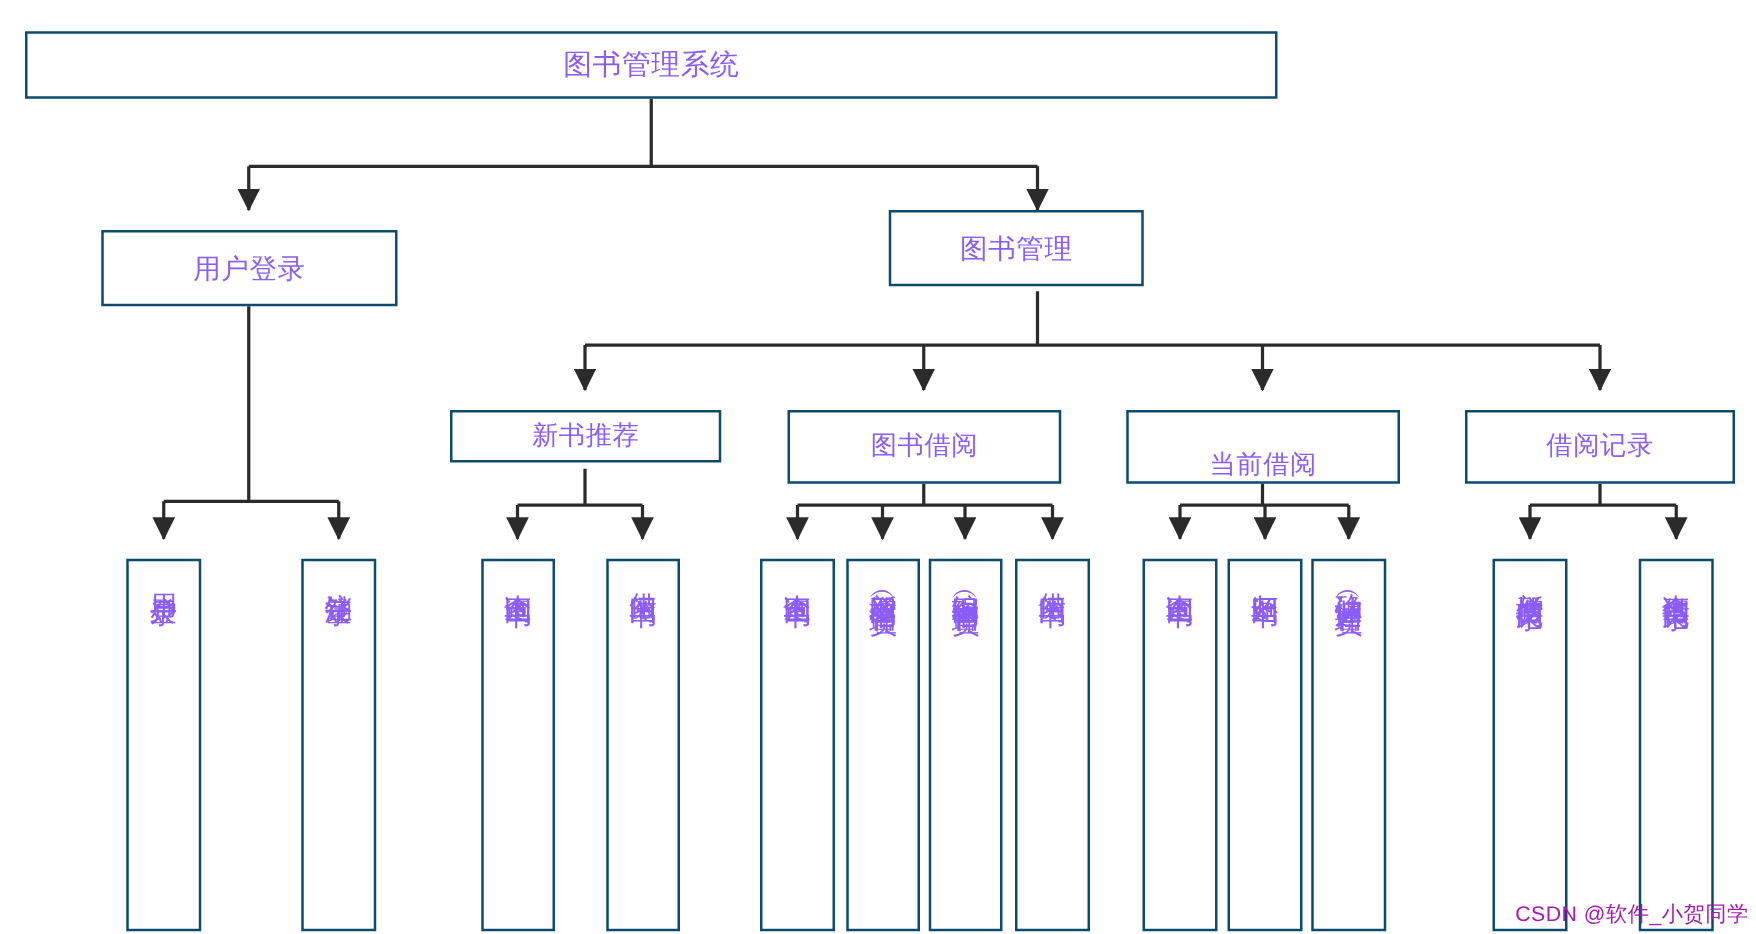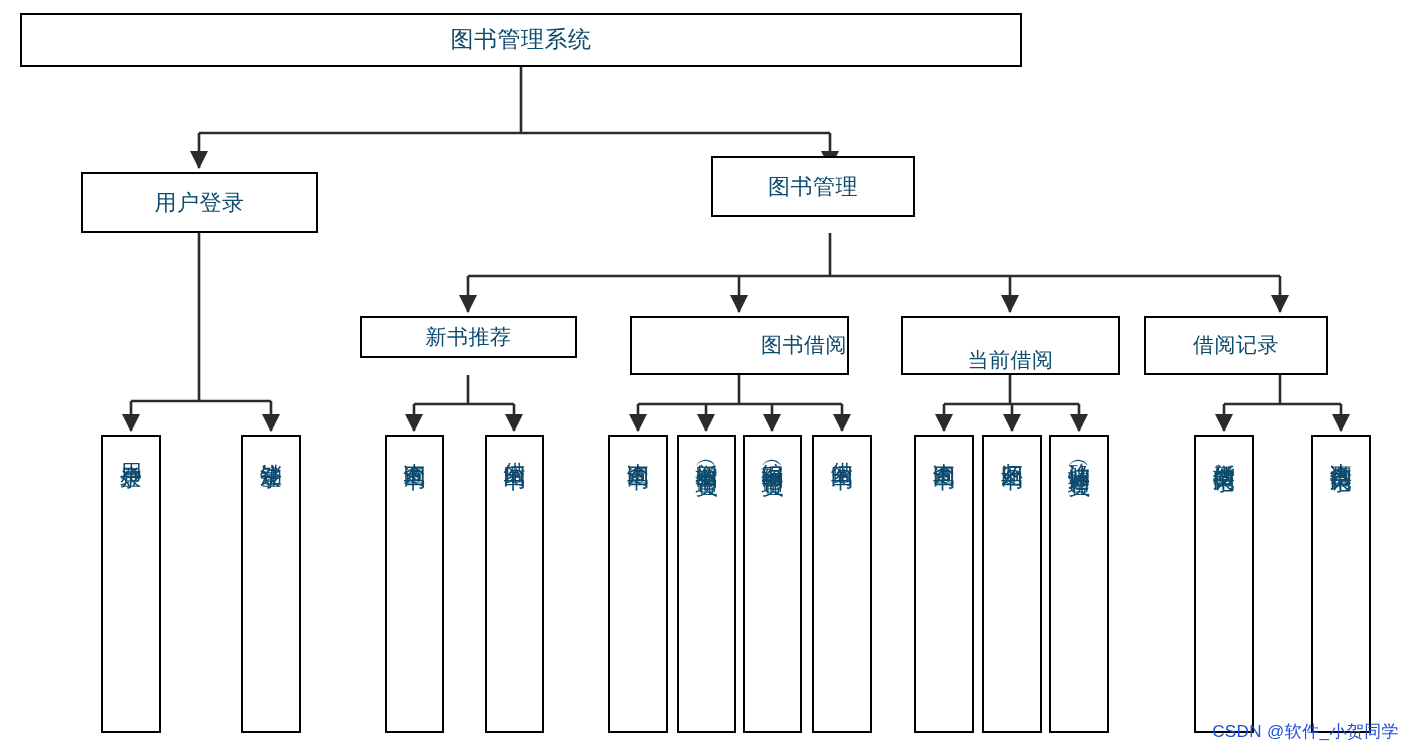--- a/index.html
+++ b/index.html
@@ -23,26 +23,27 @@
     left: 0;
     top: 0;
     width: 1405px;
     height: 747px;
     pointer-events: none;
   }
   .node {
     position: absolute;
     box-sizing: border-box;
     background: #ffffff;
-    border: 2px solid #000000;
+    border: 2px solid #0c4a6e;
     display: flex;
     align-items: center;
     justify-content: center;
-    color: #0c4a6e;
+    color: #8b5cf6;
     z-index: 3;
+    margin-top: 12px;
   }
   .node .lbl {
     display: block;
     text-align: center;
     line-height: 1.18;
     letter-spacing: 0.5px;
   }
   .node-root .lbl   { font-size: 23px; }
   .node-l1 .lbl     { font-size: 22px; }
   .node-l2 .lbl     { font-size: 21px; }
@@ -57,21 +58,21 @@
     font-size: 22px;
     line-height: 1.08;
     letter-spacing: 2px;
     white-space: nowrap;
   }
   .watermark {
     position: absolute;
     right: 6px;
     bottom: 4px;
     font-size: 17px;
-    color: #1d4ed8;
+    color: #a21caf;
     letter-spacing: 0.4px;
     z-index: 6;
     white-space: nowrap;
     text-align: right;
   }
 </style>
 </head>
 <body>
 
 <div id="canvas">
@@ -133,27 +134,27 @@
   <div class="node node-l1" style="left:81px; top:172px; width:237px; height:61px;">
     <span class="lbl">用户登录</span>
   </div>
   <div class="node node-l1" style="left:711px; top:156px; width:204px; height:61px;">
     <span class="lbl">图书管理</span>
   </div>
 
   <div class="node node-l2" style="left:360px; top:316px; width:217px; height:42px;">
     <span class="lbl">新书推荐</span>
   </div>
-  <div class="node node-l2" style="left:630px; top:316px; width:219px; height:59px;justify-content:flex-end;">
+  <div class="node node-l2" style="left:630px; top:316px; width:219px; height:59px;">
     <span class="lbl">图书借阅</span>
   </div>
   <div class="node node-l2" style="left:901px; top:316px; width:219px; height:59px;align-items:flex-end;">
     <span class="lbl">当前借阅</span>
   </div>
-  <div class="node node-l2" style="left:1144px; top:316px; width:184px; height:59px;">
+  <div class="node node-l2" style="left:1172px; top:316px; width:216px; height:59px;">
     <span class="lbl">借阅记录</span>
   </div>
 
   <div class="node node-leaf" style="left:101px; top:435px; width:60px; height:298px;">
     <span class="lbl">用户登录</span>
   </div>
   <div class="node node-leaf" style="left:241px; top:435px; width:60px; height:298px;">
     <span class="lbl">注销登录</span>
   </div>
 

